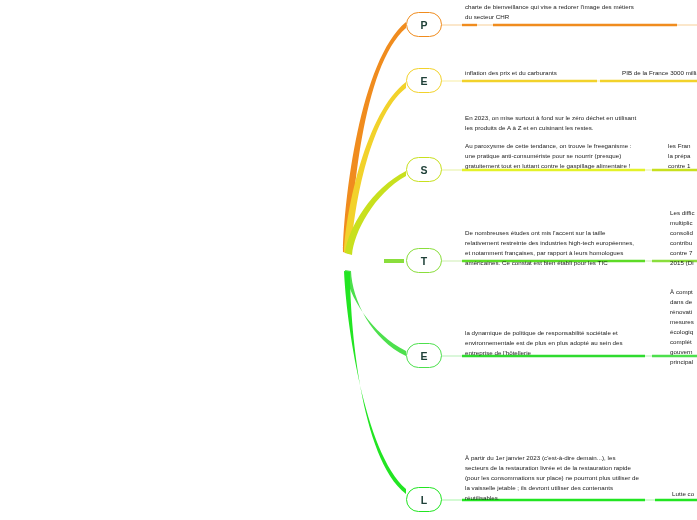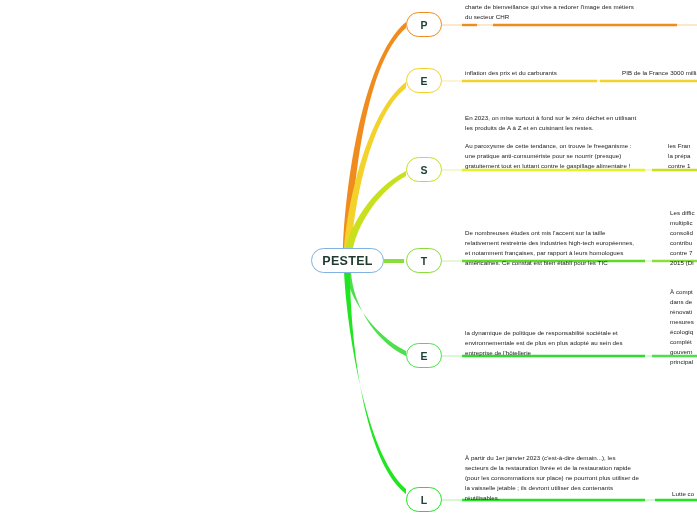--- a/index.html
+++ b/index.html
@@ -133,23 +133,20 @@
 
     <line x1="438" y1="356" x2="697" y2="356" stroke="#b6f0b6" stroke-width="1.1"></line>
     <line x1="462" y1="356" x2="645" y2="356" stroke="#2fdb2f" stroke-width="2.4"></line>
     <line x1="652" y1="356" x2="697" y2="356" stroke="#4de04d" stroke-width="2.4"></line>
 
     <line x1="438" y1="500" x2="697" y2="500" stroke="#a8f5a8" stroke-width="1.1"></line>
     <line x1="462" y1="500" x2="645" y2="500" stroke="#22e522" stroke-width="2.4"></line>
     <line x1="655" y1="500" x2="697" y2="500" stroke="#22e522" stroke-width="2.4"></line>
   </svg>
 
-  <div class="center-node">
-    <span class="label">PESTEL</span>
-  </div>
 
   <div class="letter-node" style="left:406px; top:12px; border-color:#f08c1e;">
     <span class="label">P</span>
   </div>
 
   <div class="letter-node" style="left:406px; top:68px; border-color:#f2d22b;">
     <span class="label">E</span>
   </div>
 
   <div class="letter-node" style="left:406px; top:157px; border-color:#c8e01e;">

